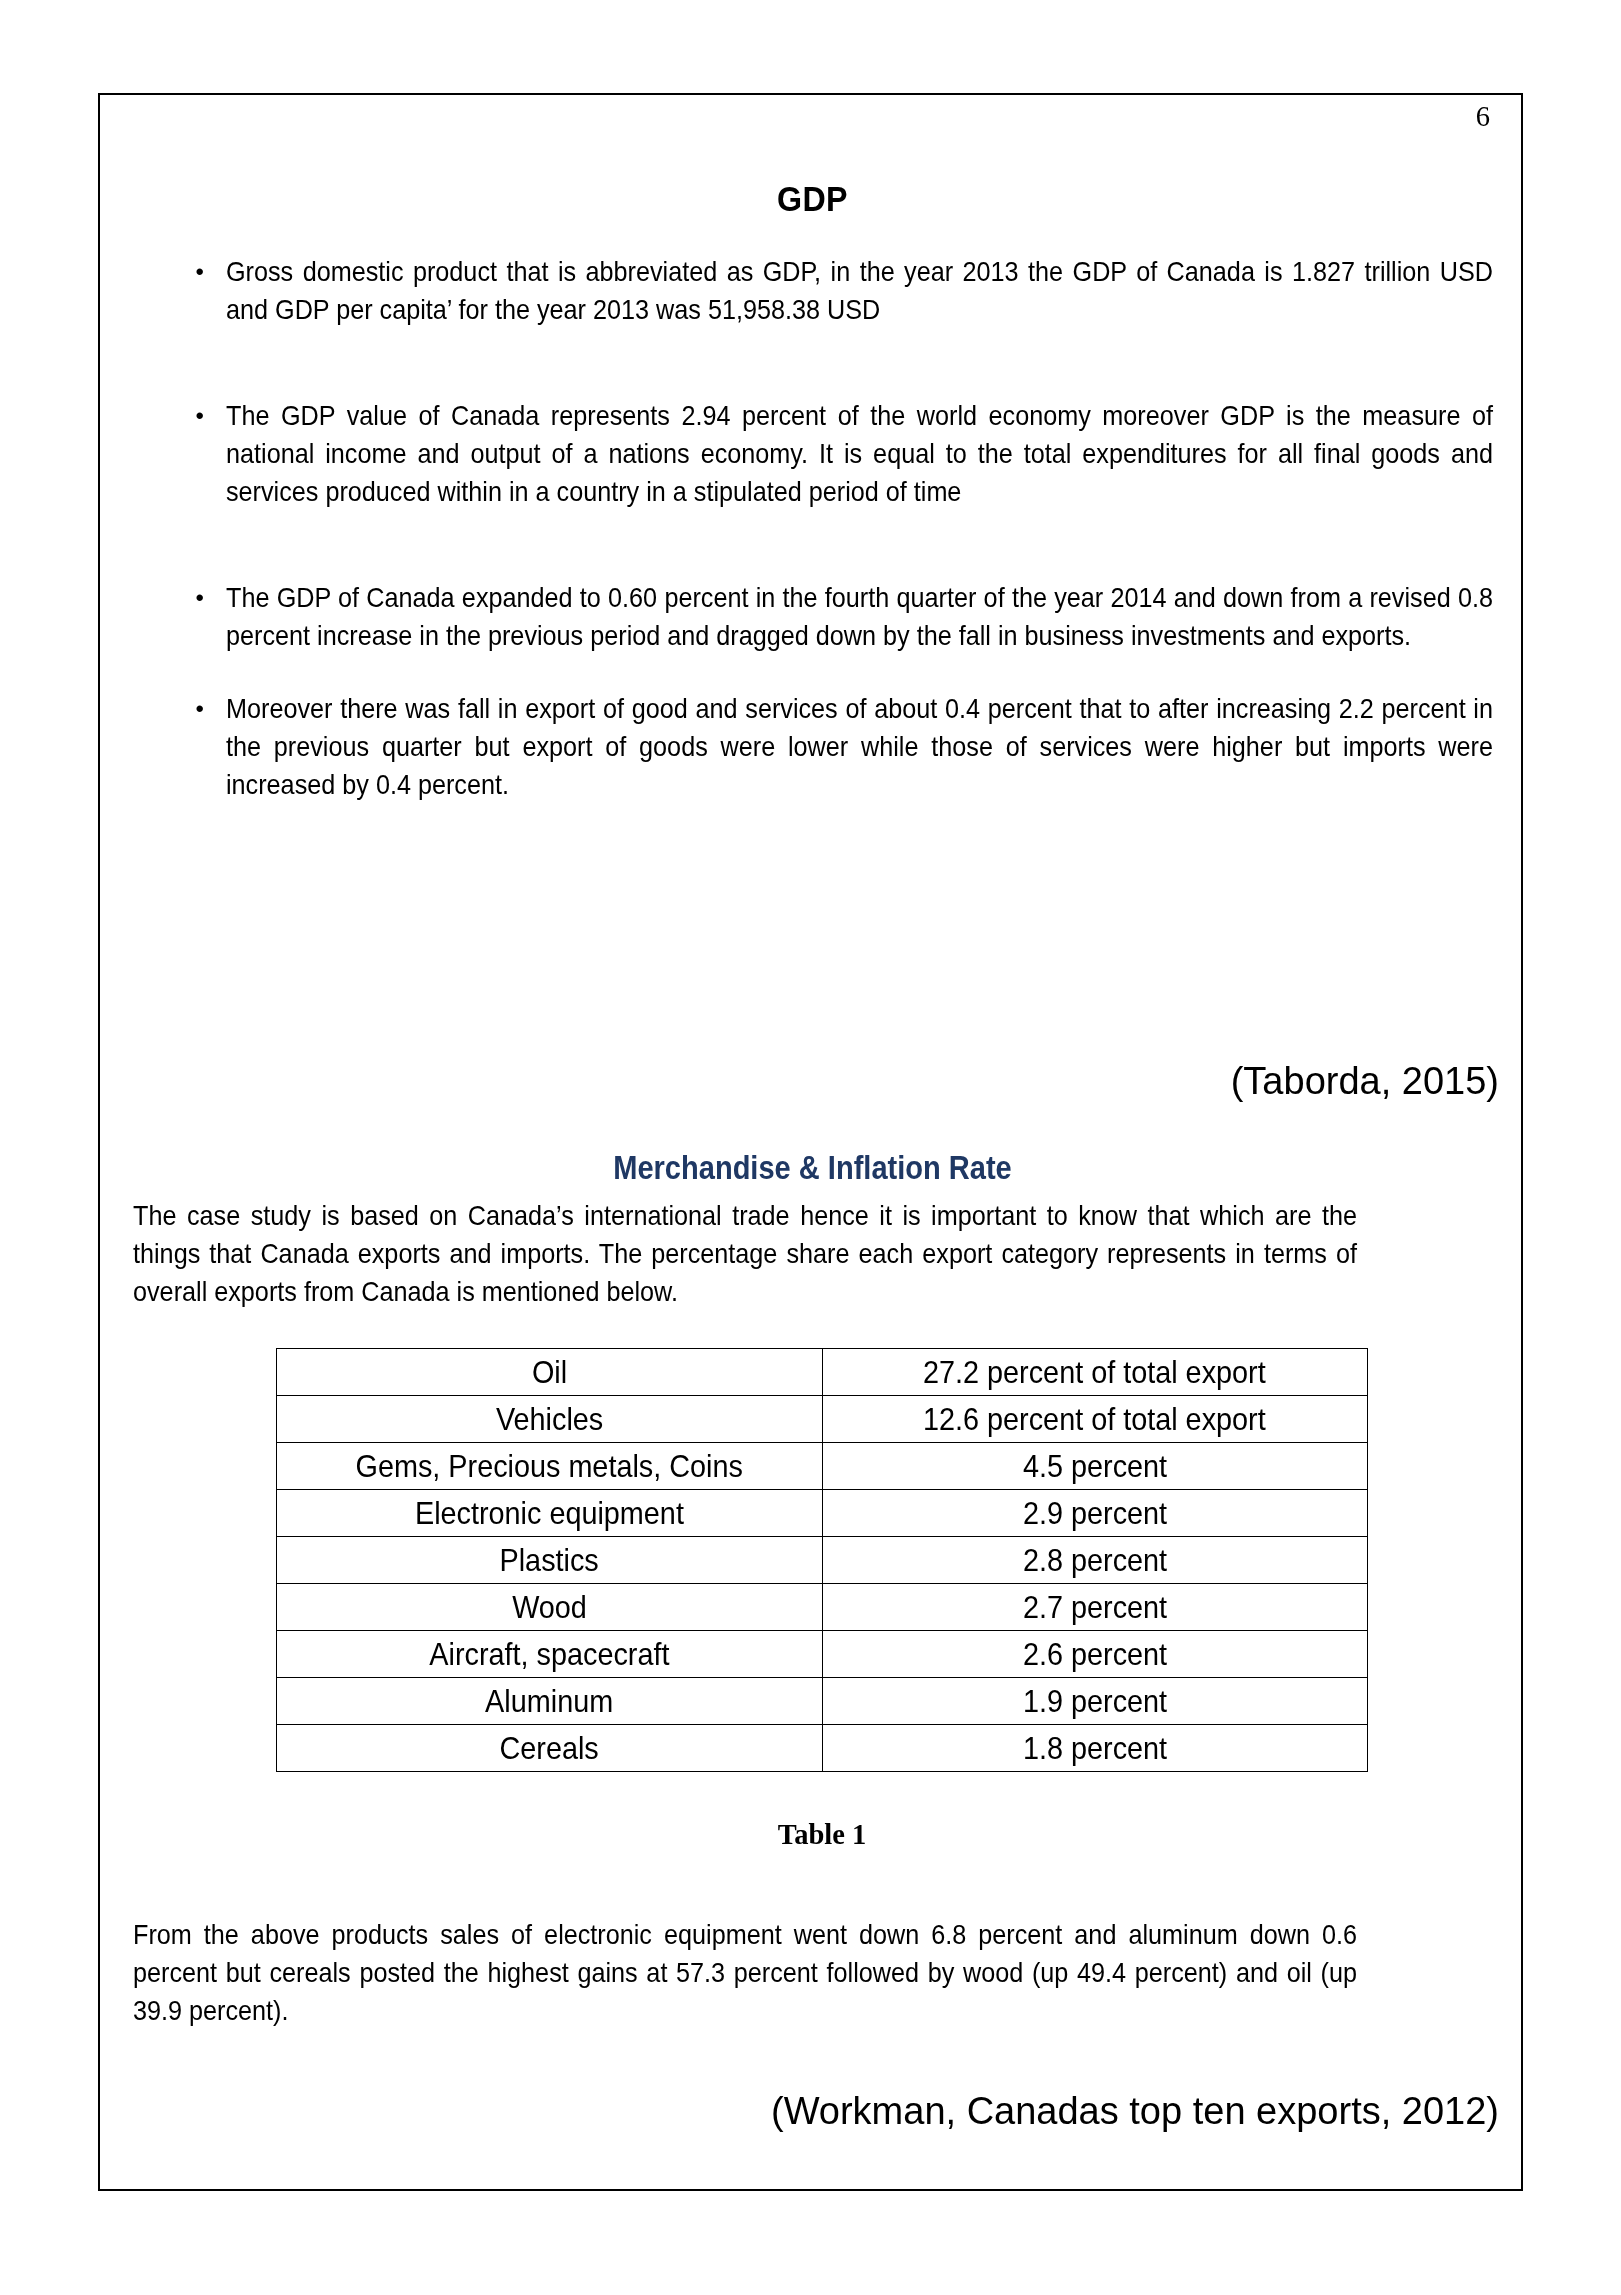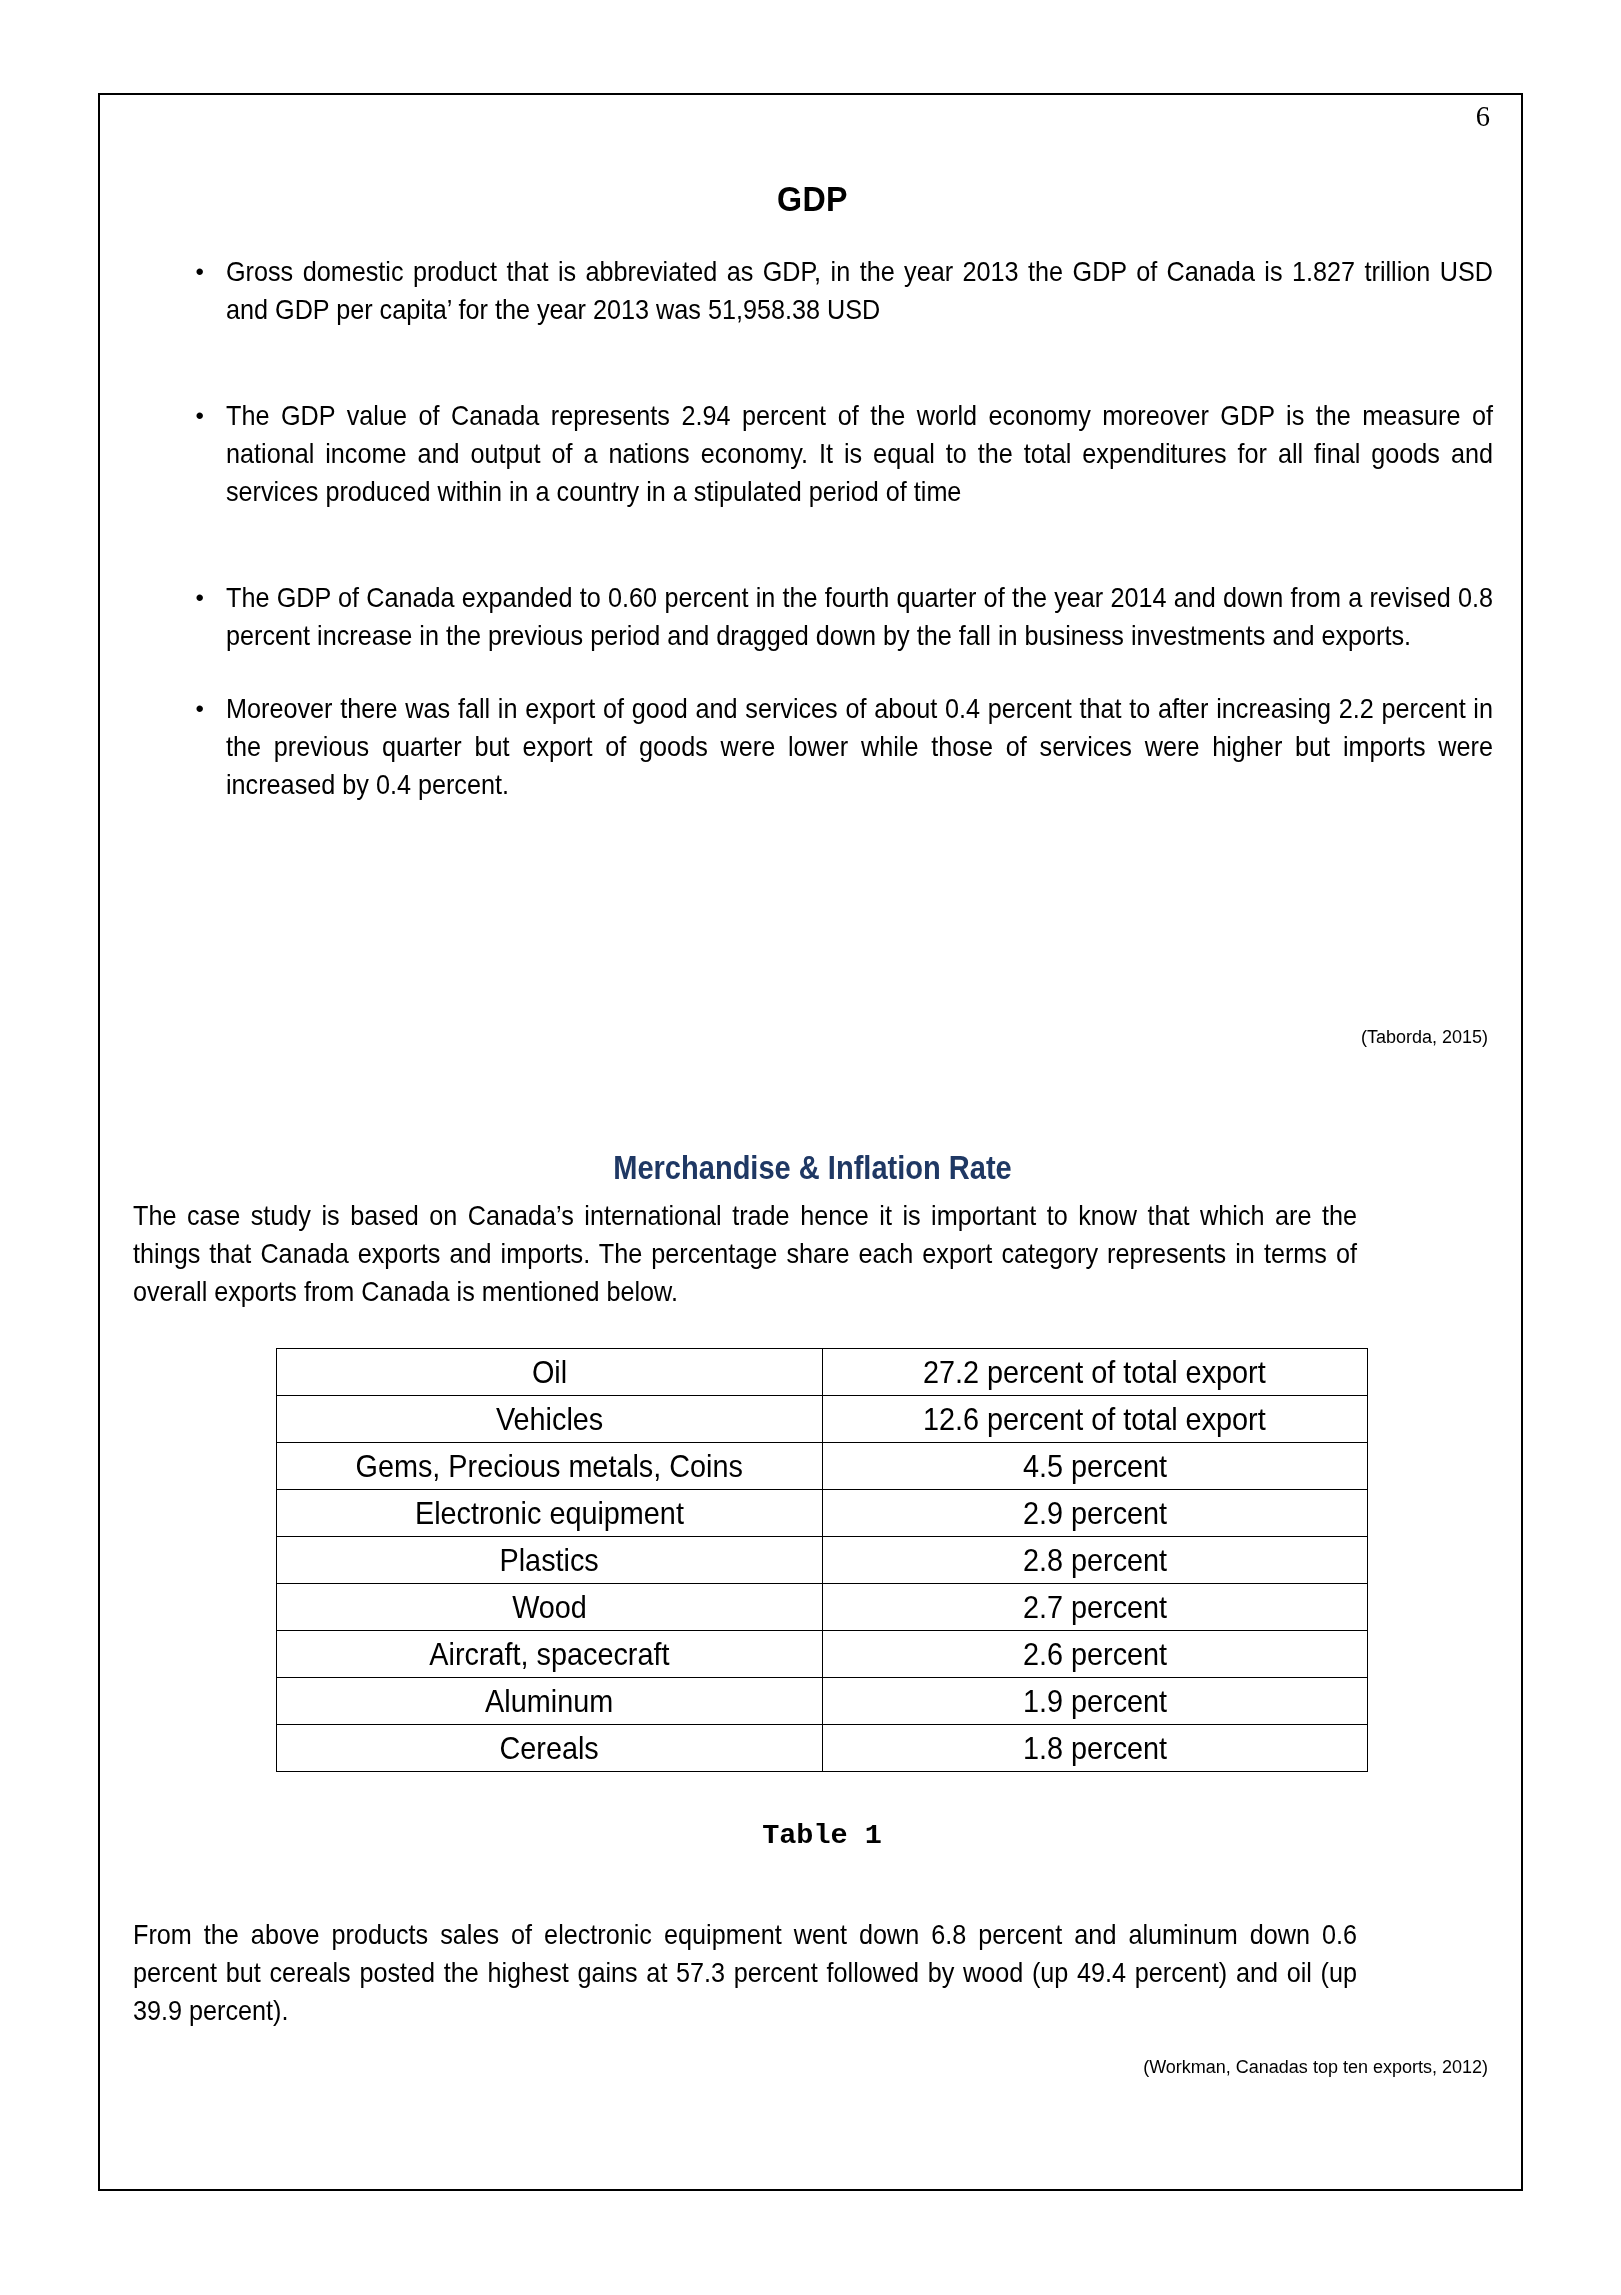--- a/index.html
+++ b/index.html
@@ -113,25 +113,26 @@
   .bullet-text {
     display: block;
   }
 
   .b-gap-1 { margin-bottom: 68px; }
   .b-gap-2 { margin-bottom: 35px; }
 
   
   .citation {
     position: absolute;
-    right: 21px;
-    font-family: "Liberation Sans", sans-serif;
-    font-size: 18px;
+    right: 10px;
+    font-family: "Liberation Sans", sans-serif;
+    font-size: 38px;
     line-height: 35px;
     white-space: nowrap;
+    margin-top: 44px;
   }
   .citation-1 { top: 925px; }
   .citation-2 { top: 1955px; }
 
   
   .para {
     position: absolute;
     left: 17.4px;
     width: 1360px;
   }
@@ -165,21 +166,21 @@
   }
   .col-name  { width: 50%; }
   .col-value { width: 50%; }
 
   .table-caption {
     position: absolute;
     left: 160px;
     top: 1724px;
     width: 1092px;
     text-align: center;
-    font-family: Liberation Mono, monospace;
+    font-family: Liberation Serif, serif;
     font-size: 28.5px;
     font-weight: bold;
   }
 </style>
 </head>
 <body>
 
 <div class="page-frame">
   <div class="page-inner">
 

